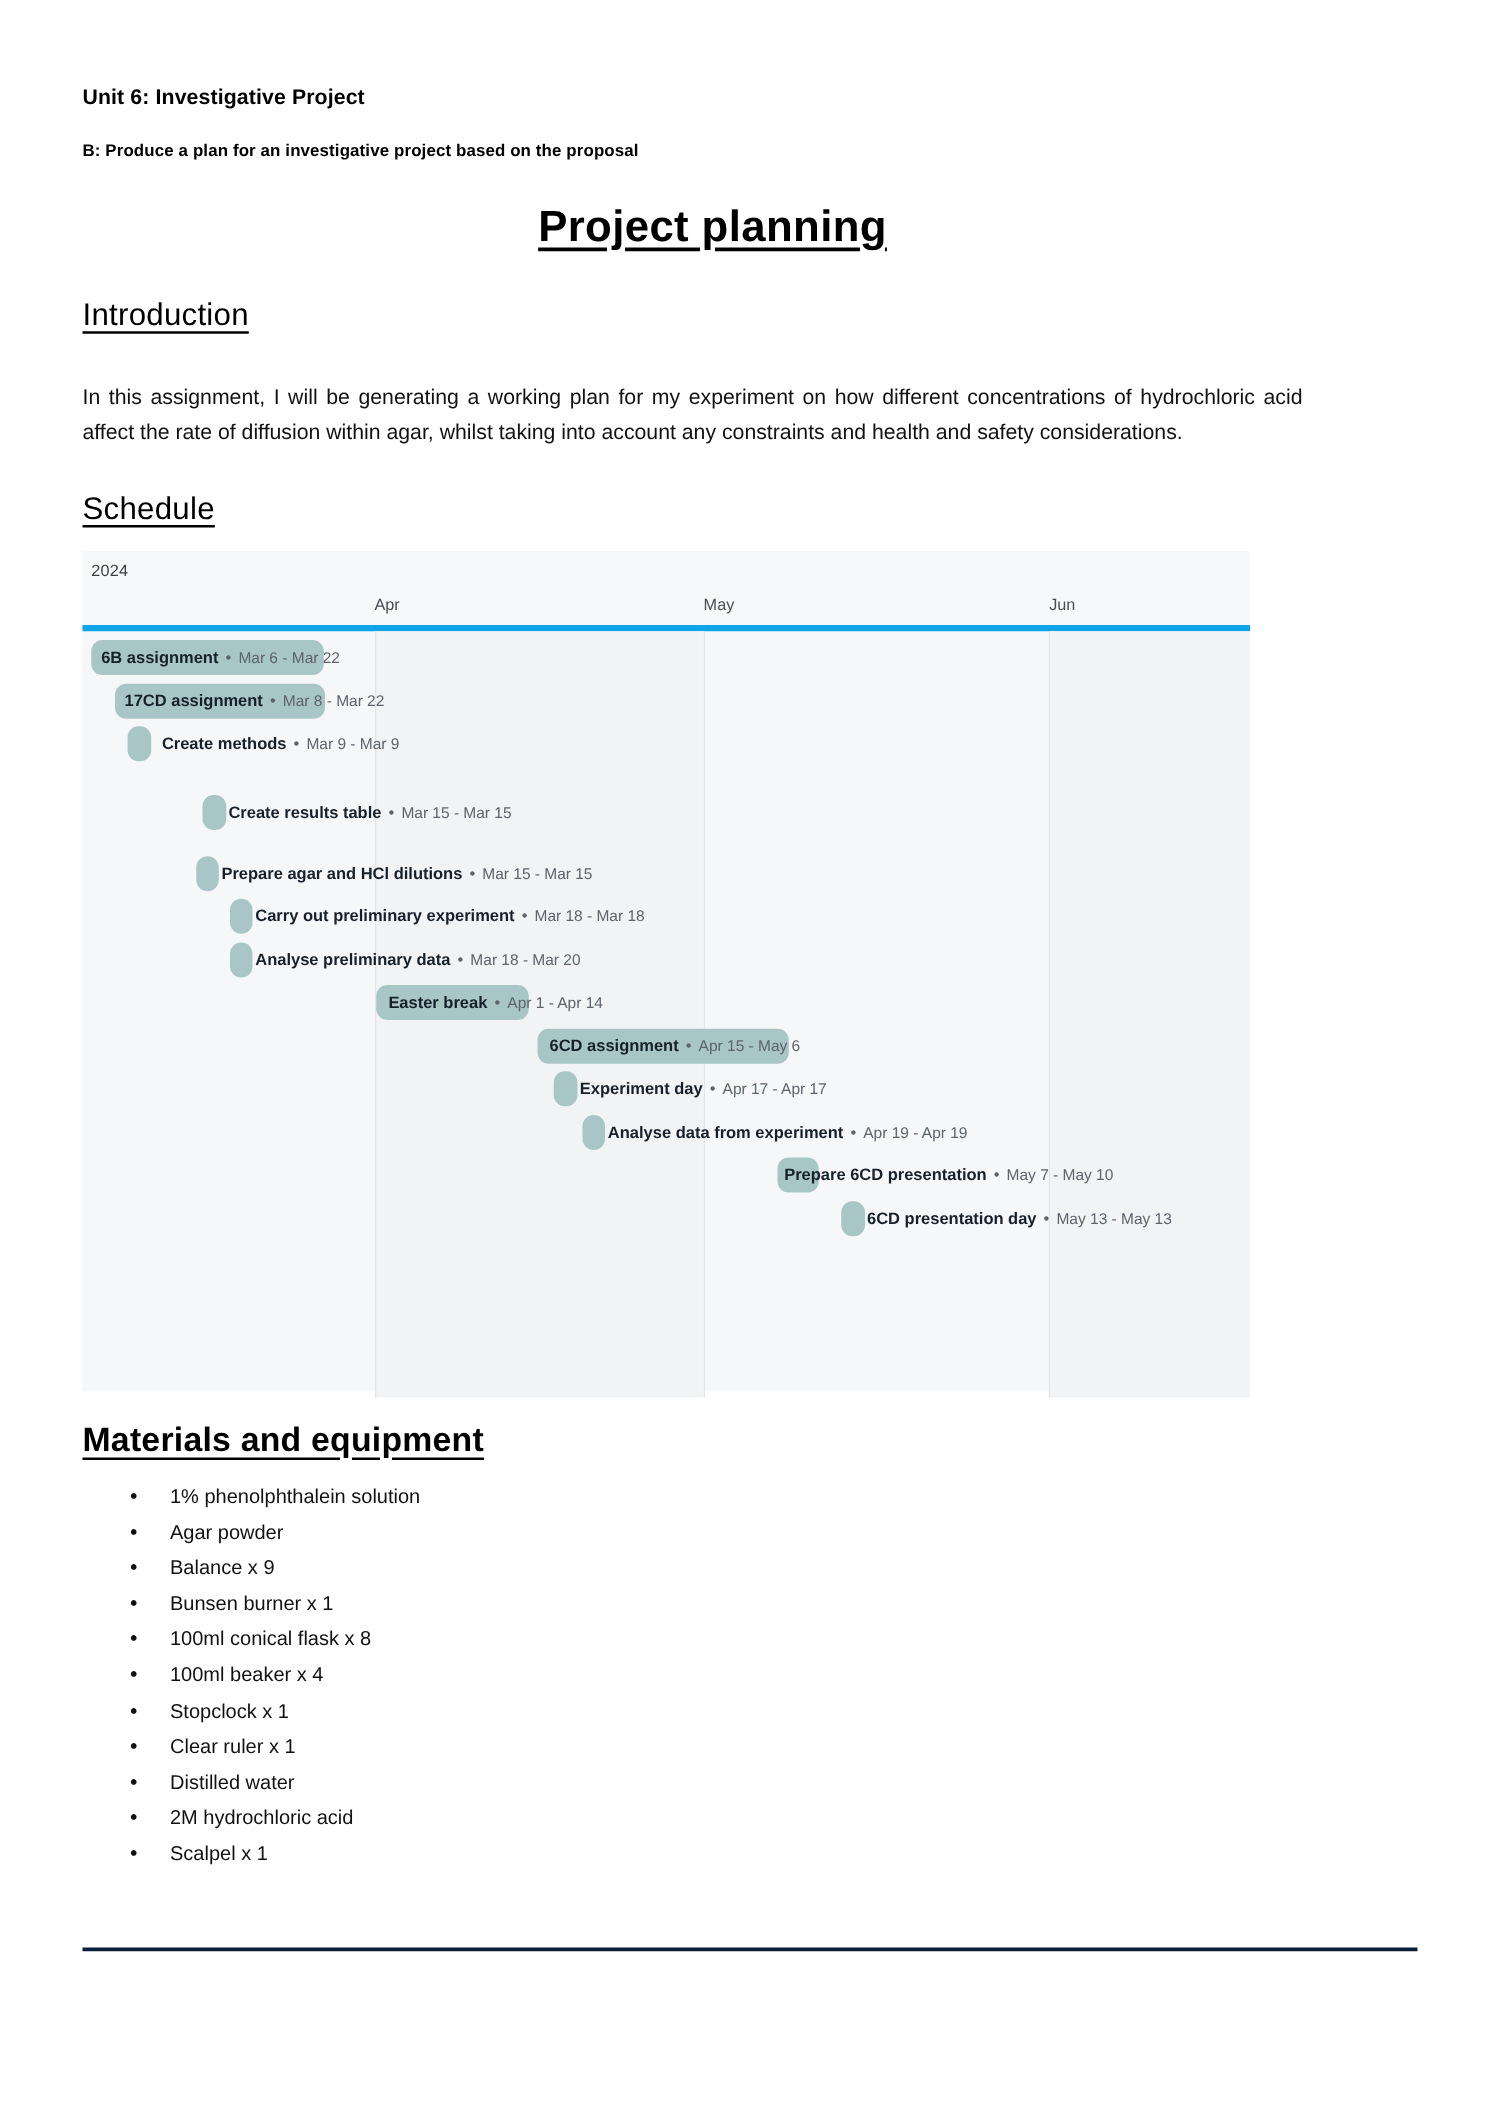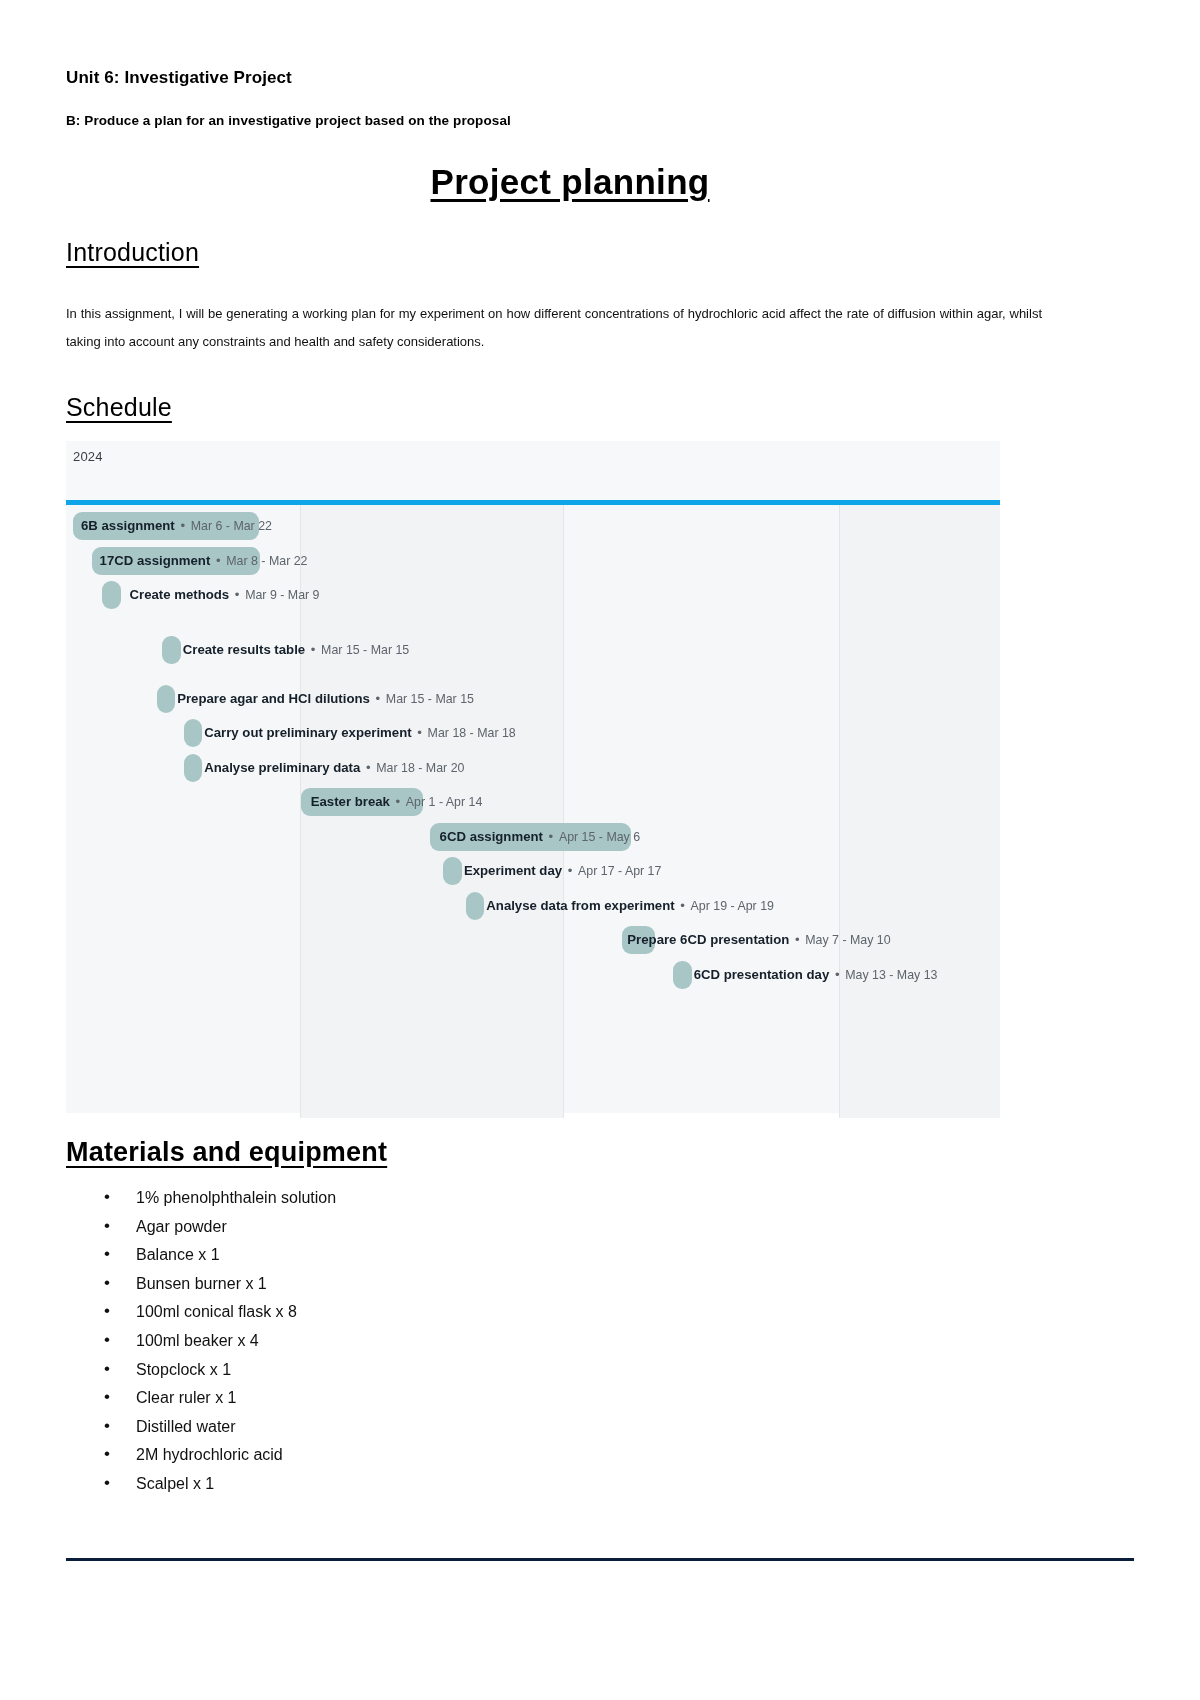--- a/index.html
+++ b/index.html
@@ -56,21 +56,21 @@
   }
   #intro-heading { top: 238px; }
   #schedule-heading { top: 393px; }
   #materials-heading { top: 1137px; font-size: 27px; font-weight: bold; }
 
   #intro-paragraph {
     position: absolute;
     left: 66px;
     top: 287px;
     width: 976px;
-    font-size: 13px;
+    font-size: 17px;
     line-height: 28px;
     text-align: justify;
     color: #111;
   }
 
   
   .gantt {
     position: absolute;
     left: 66px;
     top: 441px;
@@ -195,20 +195,25 @@
   <div class="section-heading" id="intro-heading">Introduction</div>
 
   <p id="intro-paragraph">In this assignment, I will be generating a working plan for my experiment on how different concentrations of hydrochloric acid affect the rate of diffusion within agar, whilst taking into account any constraints and health and safety considerations.</p>
 
   <div class="section-heading" id="schedule-heading">Schedule</div>
 
   <div class="gantt">
 
     <div class="gantt-year">2024</div>
 
+    <div class="gantt-months" id="gantt-months">
+        <div class="gantt-month" style="left: 25%;">Apr</div>
+        <div class="gantt-month" style="left: 53.2%;">May</div>
+        <div class="gantt-month" style="left: 82.8%;">Jun</div>
+      </div>
 
     <div class="gantt-grid" id="gantt-grid">
         <div class="col-shade" style="left: 25%; width: 28.2%;"></div>
         <div class="col-shade" style="left: 82.8%; width: 17.2%;"></div>
         <div class="grid-line" style="left: 25%;"></div>
         <div class="grid-line" style="left: 53.2%;"></div>
         <div class="grid-line" style="left: 82.8%;"></div>
         <div class="bar-row" style="top: 4px;">
           <div class="bar" style="left: 0.7%; width: 20%; background: rgb(168, 198, 198);"></div>
           <div class="bar-label" style="left: 1.6%;"><span class="tname">6B assignment</span><span class="tsep"> • </span><span class="tdate">Mar 6 - Mar 22</span></div>
@@ -263,21 +268,21 @@
         </div>
       </div>
 
   </div>
 
   <div class="section-heading" id="materials-heading">Materials and equipment</div>
 
   <ul id="materials-list">
       <li>1% phenolphthalein solution</li>
       <li>Agar powder</li>
-      <li>Balance x 1</li>
+      <li>Balance x 9</li>
       <li>Bunsen burner x 1</li>
       <li>100ml conical flask x 8</li>
       <li>100ml beaker x 4</li>
       <li>Stopclock x 1</li>
       <li>Clear ruler x 1</li>
       <li>Distilled water</li>
       <li>2M hydrochloric acid</li>
       <li>Scalpel x 1</li>
     </ul>
 

